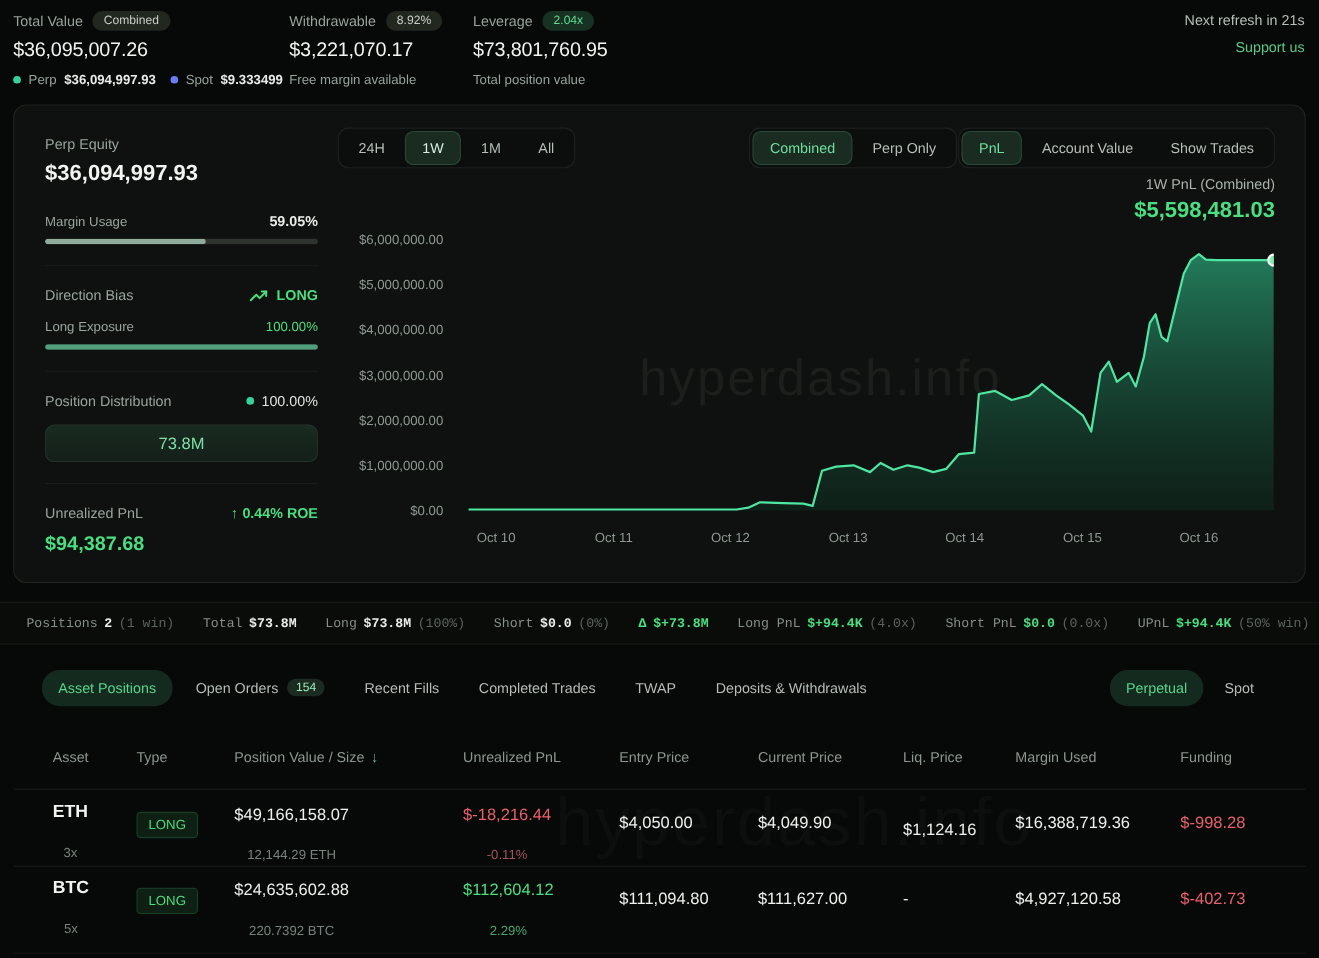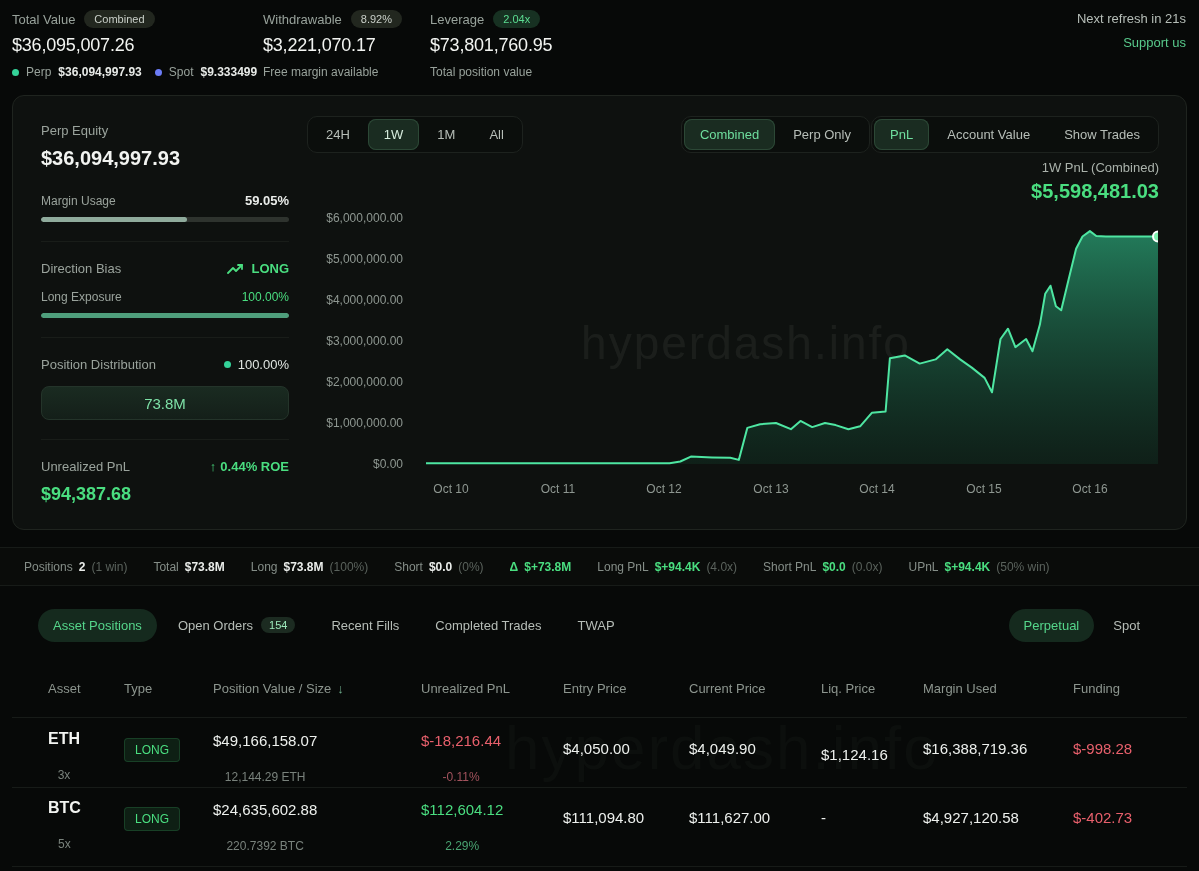--- a/index.html
+++ b/index.html
@@ -84,21 +84,21 @@
   .chart-watermark {
     position:absolute; left:533px; top:220px; width:400px; text-align:center;
     font-size:46px; font-weight:500; letter-spacing:2px;
     color:rgba(195,208,200,0.07); pointer-events:none; white-space:nowrap;
   }
 
   
   .positions-bar {
     position:absolute; left:0; top:547px; width:1199px; height:39px;
     background:#0a0c0a; border-top:1px solid #171b18; border-bottom:1px solid #171b18;
-    display:flex; align-items:center; padding-left:24px; gap:26px; font-size:12px;
+    display:flex; align-items:center; padding-left:24px; gap:26px; font-size:12px;font-family:Liberation Mono, monospace;
   }
   .sum-item { display:flex; align-items:baseline; gap:6px; white-space:nowrap; }
   .sum-label { color:#858e88; }
   .sum-value { color:#e9ece9; font-weight:600; }
   .sum-value.green { color:#4ade80; }
   .sum-suffix { color:#5a625c; }
 
   
   .tabs-row {
     position:absolute; left:0; top:602px; width:1199px; height:46px;
@@ -342,20 +342,23 @@
   </button>
   <button class="tab">
     <span>Recent Fills</span>
   </button>
   <button class="tab">
     <span>Completed Trades</span>
   </button>
   <button class="tab">
     <span>TWAP</span>
   </button>
+  <button class="tab">
+    <span>Deposits &amp; Withdrawals</span>
+  </button>
   <div class="market-pills">
     <button class="tab active">
       <span>Perpetual</span>
     </button>
     <button class="tab">
       <span>Spot</span>
     </button>
   </div>
 </div>
 

